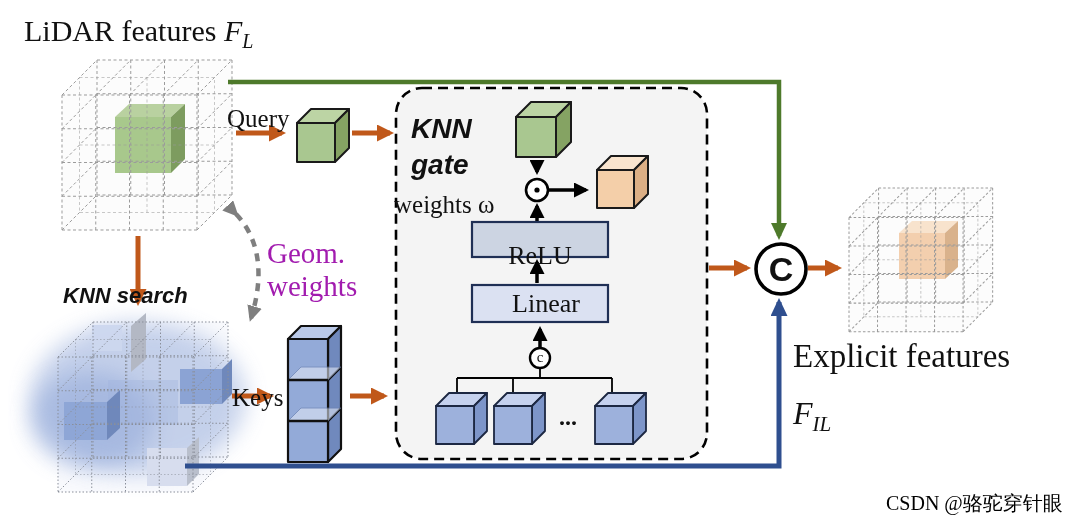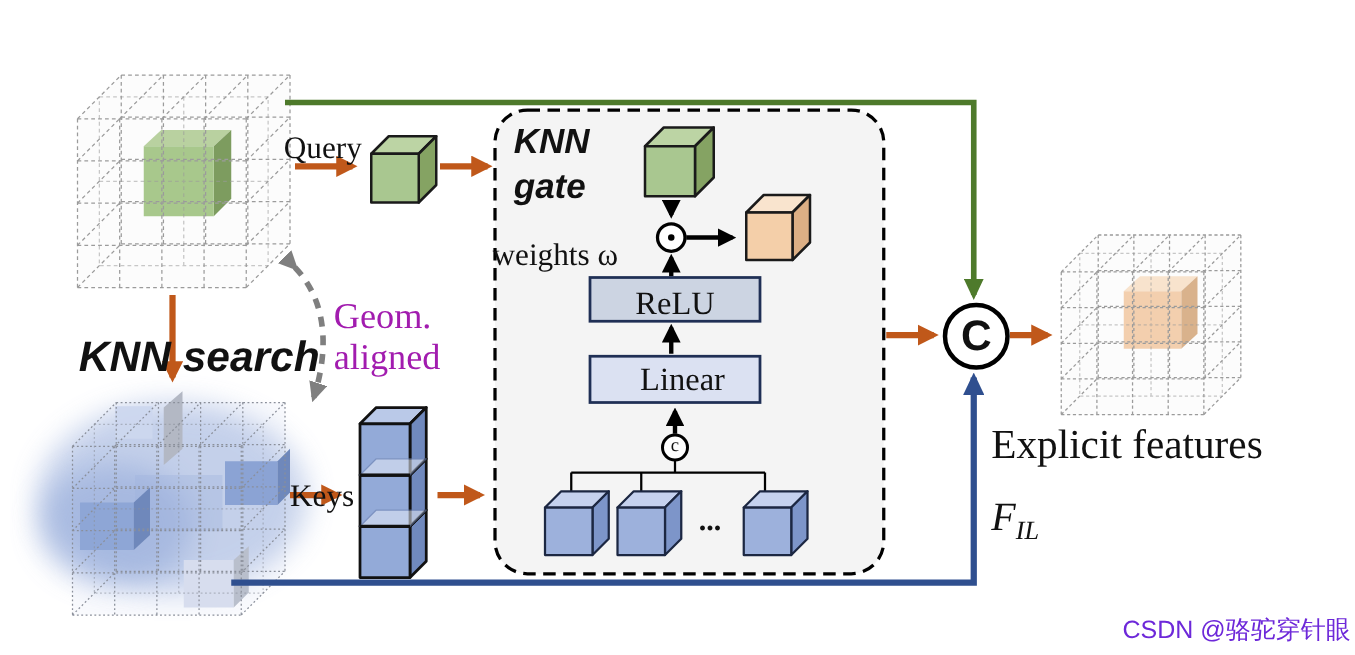--- a/index.html
+++ b/index.html
@@ -1,39 +1,39 @@
 <!DOCTYPE html>
 <html><head>
 <meta charset="utf-8">
 <style>
   html,body{margin:0;padding:0;background:#fff;}
   .canvas{position:relative;width:1084px;height:524px;background:#fff;overflow:hidden;
           font-family:"Liberation Serif",serif;}
   .canvas svg.layer{position:absolute;left:0;top:0;}
   .t{position:absolute;white-space:nowrap;color:#111;}
   .serif{font-family:Liberation Serif, serif;}
-  .sansbi{font-family:"Liberation Sans",sans-serif;font-weight:700;font-style:italic;}
+  .sansbi{font-family:"Liberation Sans",sans-serif;font-weight:700;font-style:italic;margin-top:16px;}
   .ctr{display:flex;align-items:center;justify-content:center;}
   .title{font-size:30px;}
   .title sub,.fvar sub{font-size:20px;font-style:italic;}
   .fvar{font-style:italic;}
   .q{font-size:25px;}
   .gatelbl{font-size:28px;line-height:36px;}
   .weights{font-size:25px;width:130px;text-align:left;}
   .boxlbl{font-size:26px;}
-  .search{font-size:34px;font-style:italic;}
+  .search{font-size:22px;font-style:italic;}
   .geom{font-size:29px;line-height:33px;color:#a21caf;}
   .dots{font-size:24px;font-weight:700;width:36px;text-align:center;}
   .csmall{font-size:15px;}
   .cmain{font-size:34px;font-weight:700;font-family:"Liberation Sans",sans-serif;}
   .outwrap{width:266px;}
   .outline1{font-size:33px;}
   .outline2{font-size:32px;font-style:italic;margin-top:20px;}
   .outline2 sub{font-size:21px;}
-  .wm{font-size:20px;color:#6d28d9;font-family:Liberation Sans, sans-serif;margin-left:12px;}
+  .wm{font-size:20px;color:#000000;font-family:Liberation Serif, serif;}
 </style>
 </head>
 <body>
 
 <div class="canvas">
 
 <svg class="layer" width="1084" height="524" viewBox="0 0 1084 524">
   <defs>
     <marker id="ao" markerUnits="userSpaceOnUse" markerWidth="17" markerHeight="17" refX="13" refY="8.5" orient="auto">
           <path d="M0,0L17,8.5L0,17Z" fill="#C0581A"></path>
@@ -168,38 +168,39 @@
   <rect x="472" y="285" width="136" height="37" fill="#dbe1f2" stroke="#1F2F55" stroke-width="2.2"></rect>
 
   <g>
     <circle cx="537" cy="190" r="11" fill="#fff" stroke="#000" stroke-width="2.6"></circle>
     <circle cx="537" cy="190" r="2.6" fill="#000"></circle>
   </g>
   <circle cx="540" cy="358" r="10" fill="#fff" stroke="#000" stroke-width="2.4"></circle>
   <circle cx="781" cy="269" r="25" fill="#fff" stroke="#000" stroke-width="3.6"></circle>
 </svg>
 
+<div class="t title" style="left:24px;top:14px;"><span>LiDAR features</span>&nbsp;<span class="fvar">F</span><sub>L</sub></div>
 
 <div class="t serif q" style="left:227px;top:105px;">Query</div>
 
 <div class="t sansbi gatelbl" style="left:411px;top:95px;">
   <div>KNN</div>
   <div>gate</div>
 </div>
 
 <div class="t serif weights" style="left:394px;top:191px;">weights ω</div>
 
-<div class="t serif boxlbl ctr" style="left:472px;top:225px;width:136px;height:35px;">ReLU</div>
+<div class="t serif boxlbl ctr" style="left:472px;top:238px;width:136px;height:35px;">ReLU</div>
 <div class="t serif boxlbl ctr" style="left:472px;top:285px;width:148px;height:37px;">Linear</div>
 
 <div class="t sansbi search" style="left:63px;top:267px;">KNN search</div>
 
 <div class="t serif geom" style="left:267px;top:237px;">
   <div>Geom.</div>
-  <div>aligned</div>
+  <div>weights</div>
 </div>
 
 <div class="t serif q" style="left:232px;top:384px;">Keys</div>
 
 <div class="t serif dots" style="left:550px;top:404px;">...</div>
 
 <div class="t serif csmall ctr" style="left:530px;top:347px;width:20px;height:21px;">c</div>
 
 <div class="t cmain ctr" style="left:757px;top:250px;width:48px;height:38px;">C</div>
 

